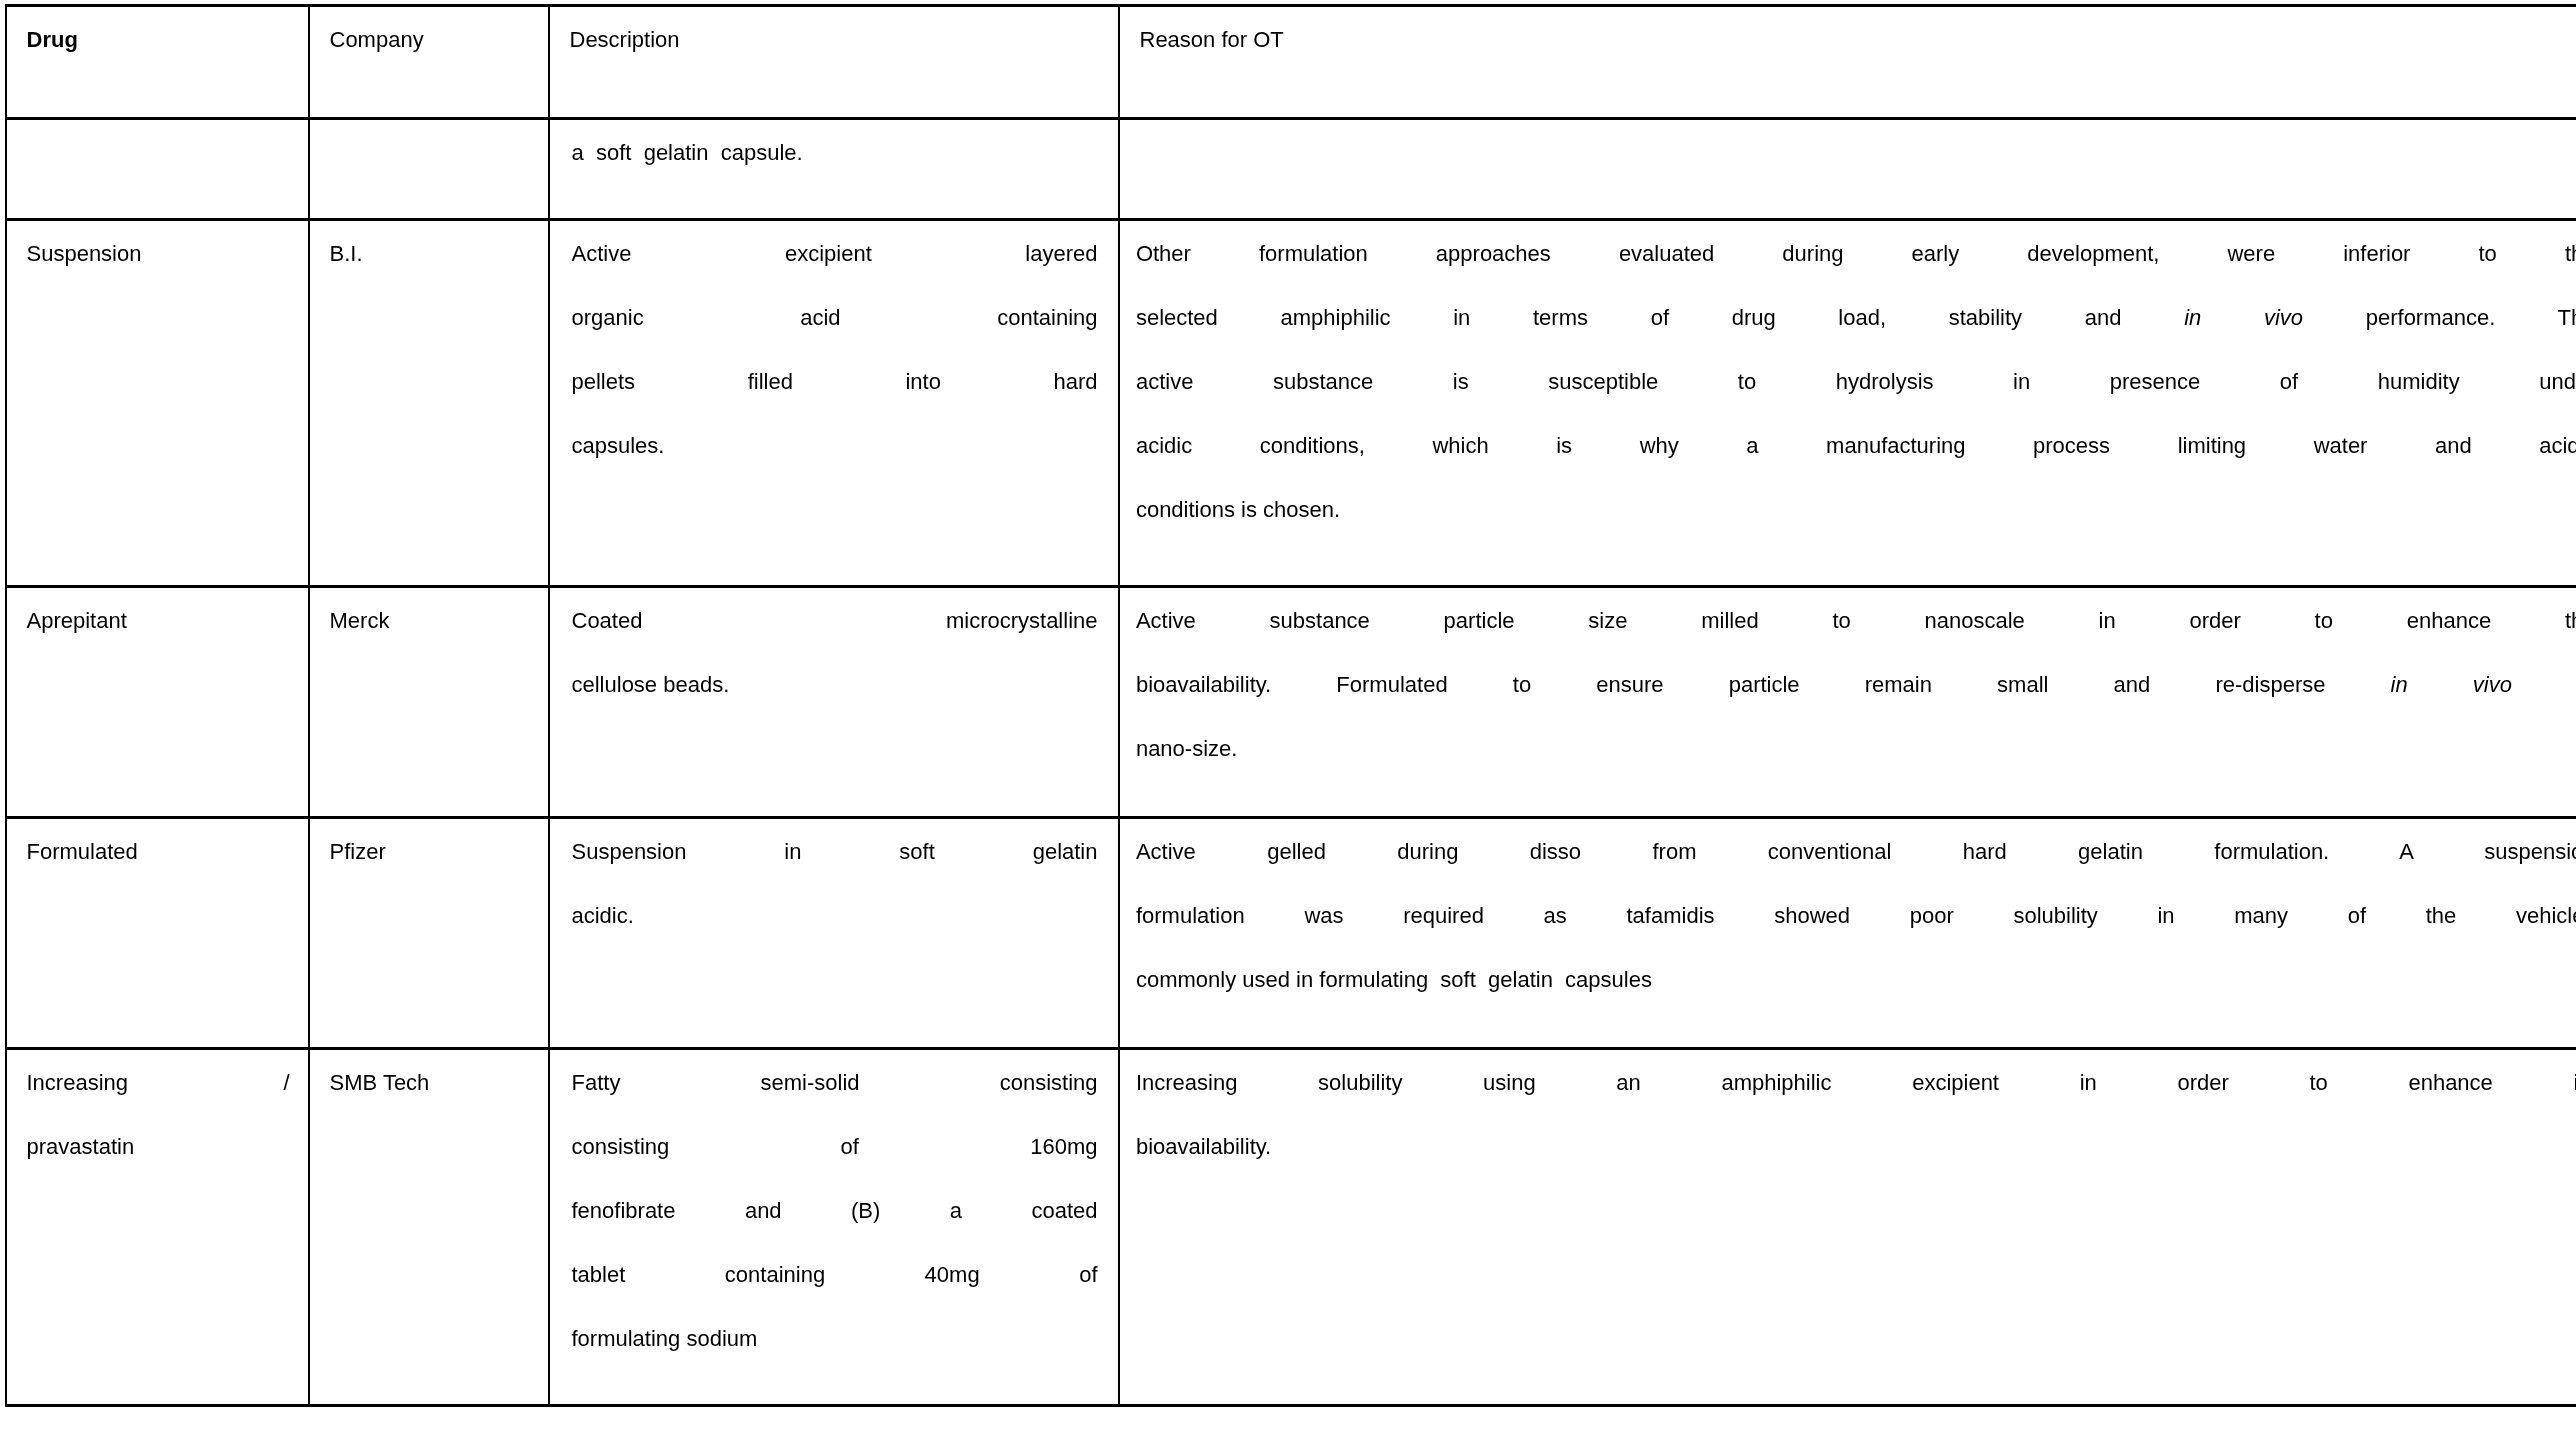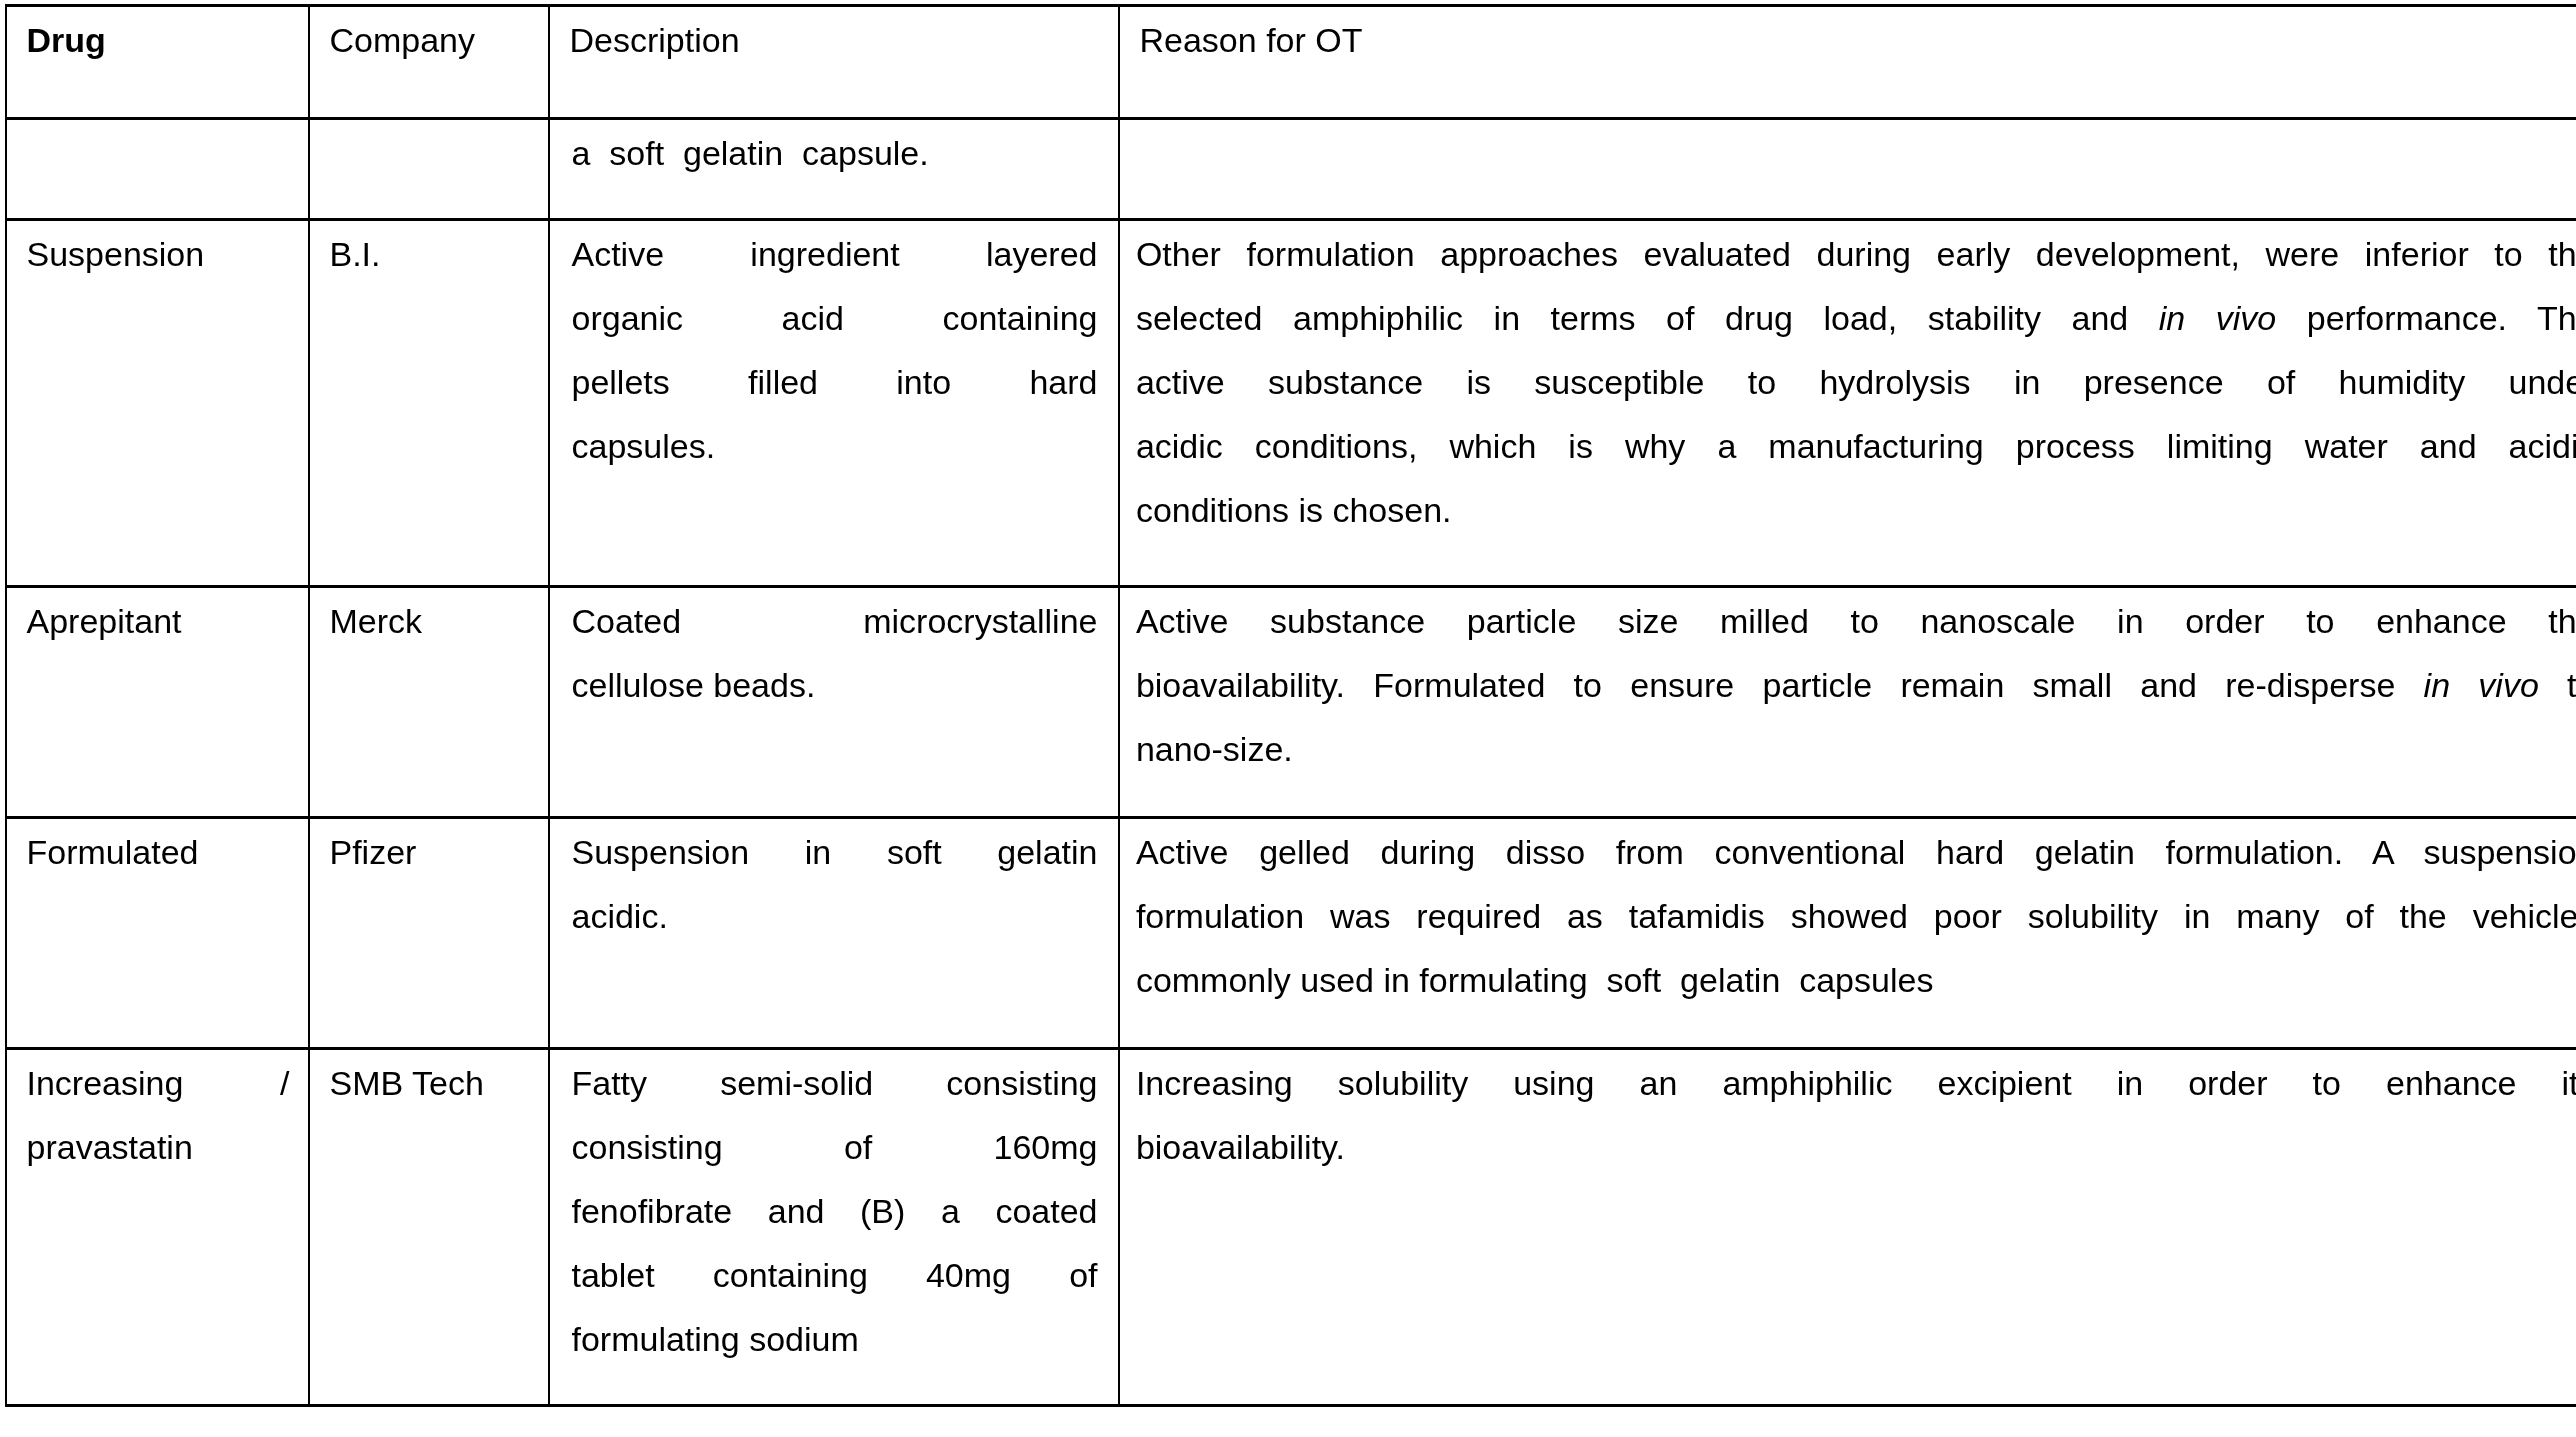--- a/index.html
+++ b/index.html
@@ -24,21 +24,21 @@
   col.c-drug        { width: 303px; }
   col.c-company     { width: 240px; }
   col.c-description { width: 570px; }
   col.c-reason      { width: 1496px; }
 
   td, th {
     border: 2.7px solid #000000;
     border-top-width: 3.6px;
     border-bottom-width: 3.6px;
     vertical-align: top;
-    font-size: 34px;
+    font-size: 22px;
     line-height: 64px;
     font-weight: normal;
     text-align: left;
     padding: 1.8px 18px 0 20px;
     overflow: hidden;
   }
   th.h-drug { font-weight: bold; }
   td.cell-description { padding-left: 22px; padding-right: 20px; }
   td.cell-reason      { padding-left: 16.4px; padding-right: 18px; }
 
@@ -87,21 +87,21 @@
           <div class="ln last"><span class="">a  soft  gelatin  capsule.</span></div>
         </td>
         <td class="cell-reason"></td>
       </tr>
       <tr class="r-dabigatran">
         <td class="cell-drug">
           <div class="ln last"><span class="">Suspension</span></div>
         </td>
         <td class="cell-company"><span>B.I.</span></td>
         <td class="cell-description">
-          <div class="ln"><span class="">Active ingredient layered</span></div>
+          <div class="ln"><span class="">Active excipient layered</span></div>
           <div class="ln"><span class="">organic acid containing</span></div>
           <div class="ln"><span class="">pellets filled into hard</span></div>
           <div class="ln last"><span class="">capsules.</span></div>
         </td>
         <td class="cell-reason">
           <div class="ln"><span class="">Other formulation approaches evaluated during early development, were inferior to the</span></div>
           <div class="ln"><span class="">selected amphiphilic in terms of drug load, stability and </span><span class="it">in vivo</span><span class=""> performance.  The</span></div>
           <div class="ln"><span class="">active substance is susceptible to hydrolysis in presence of humidity under</span></div>
           <div class="ln"><span class="">acidic conditions,  which is why a manufacturing process limiting water and acidic</span></div>
           <div class="ln last"><span class="">conditions is chosen.</span></div>

